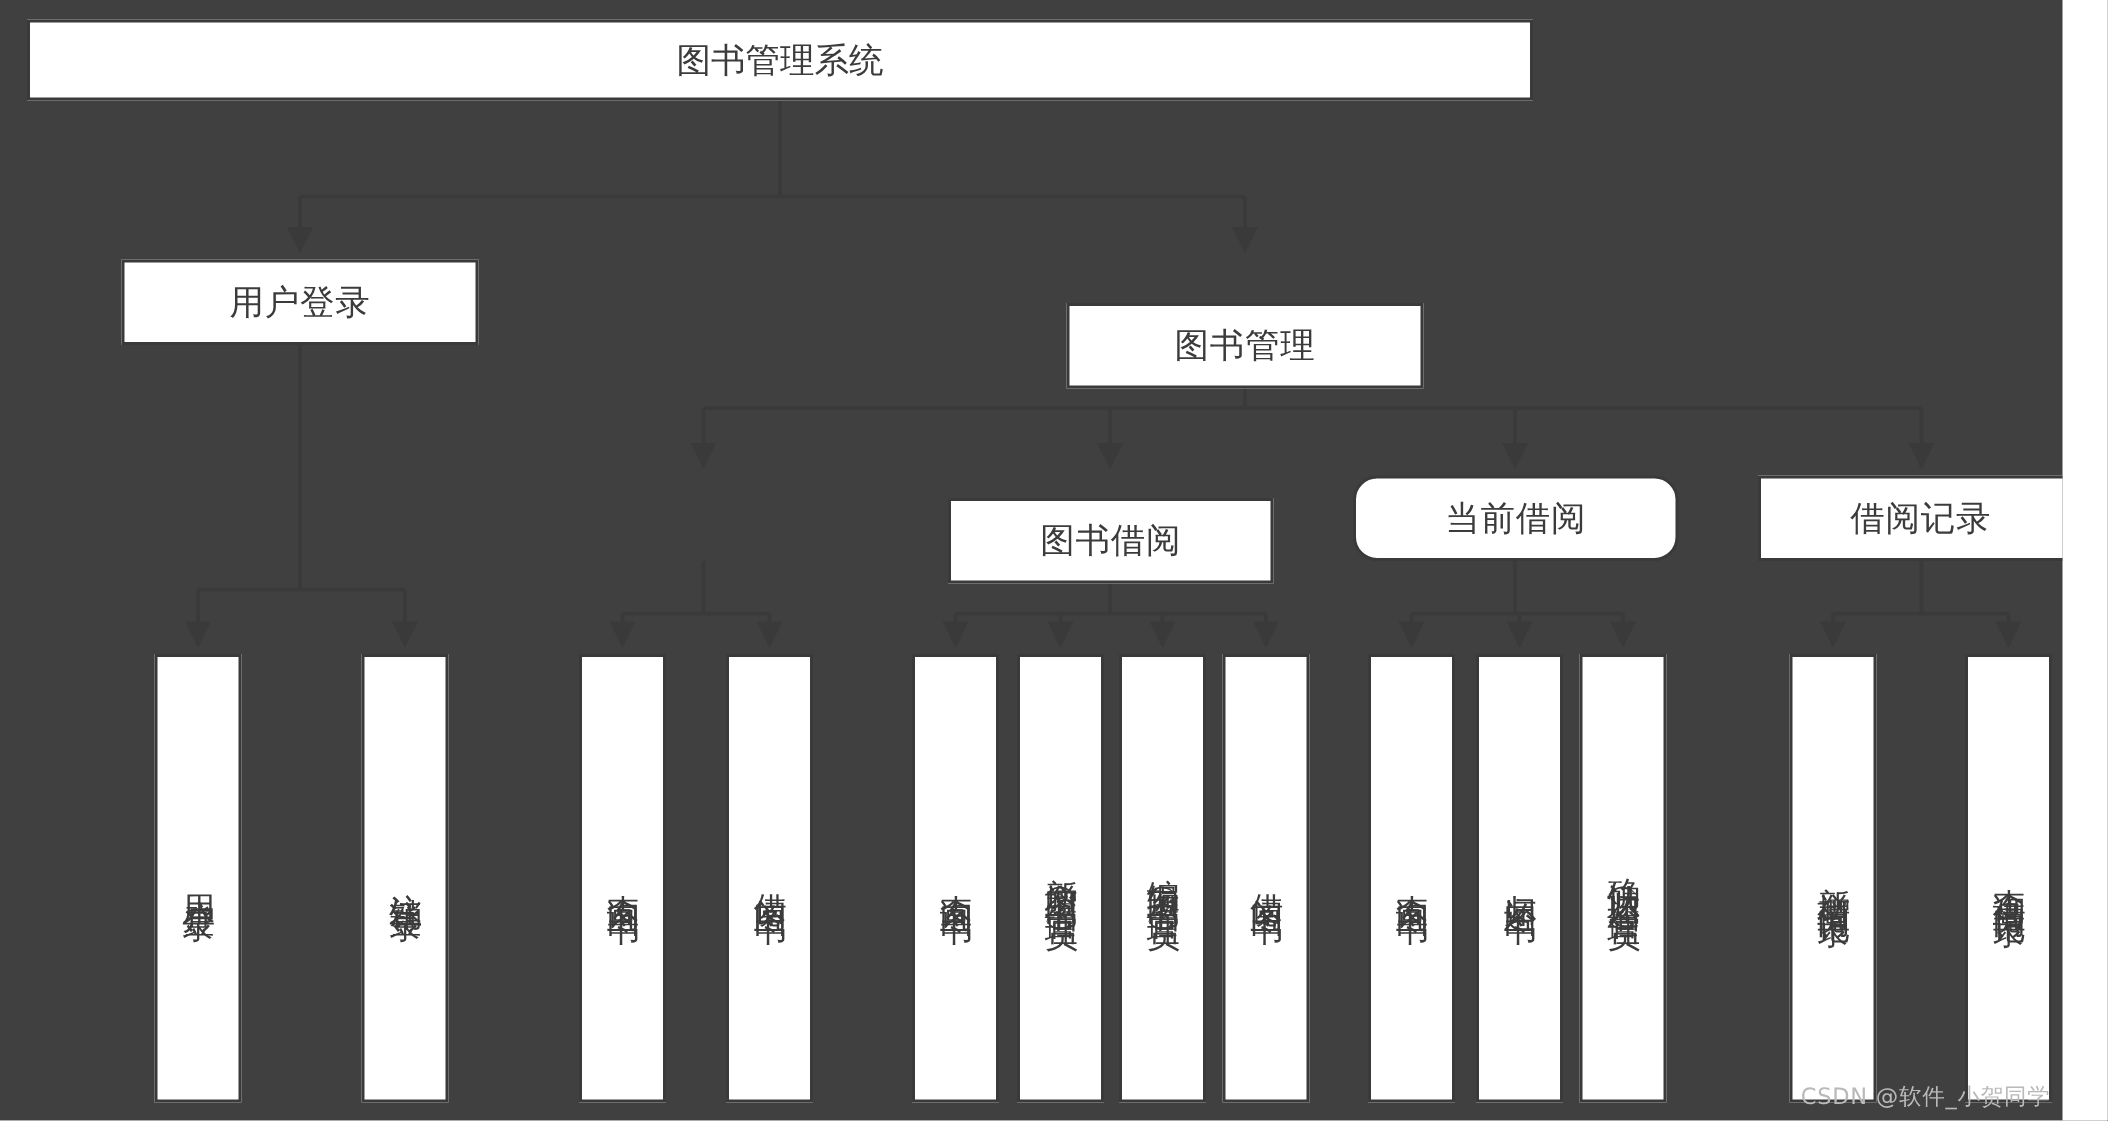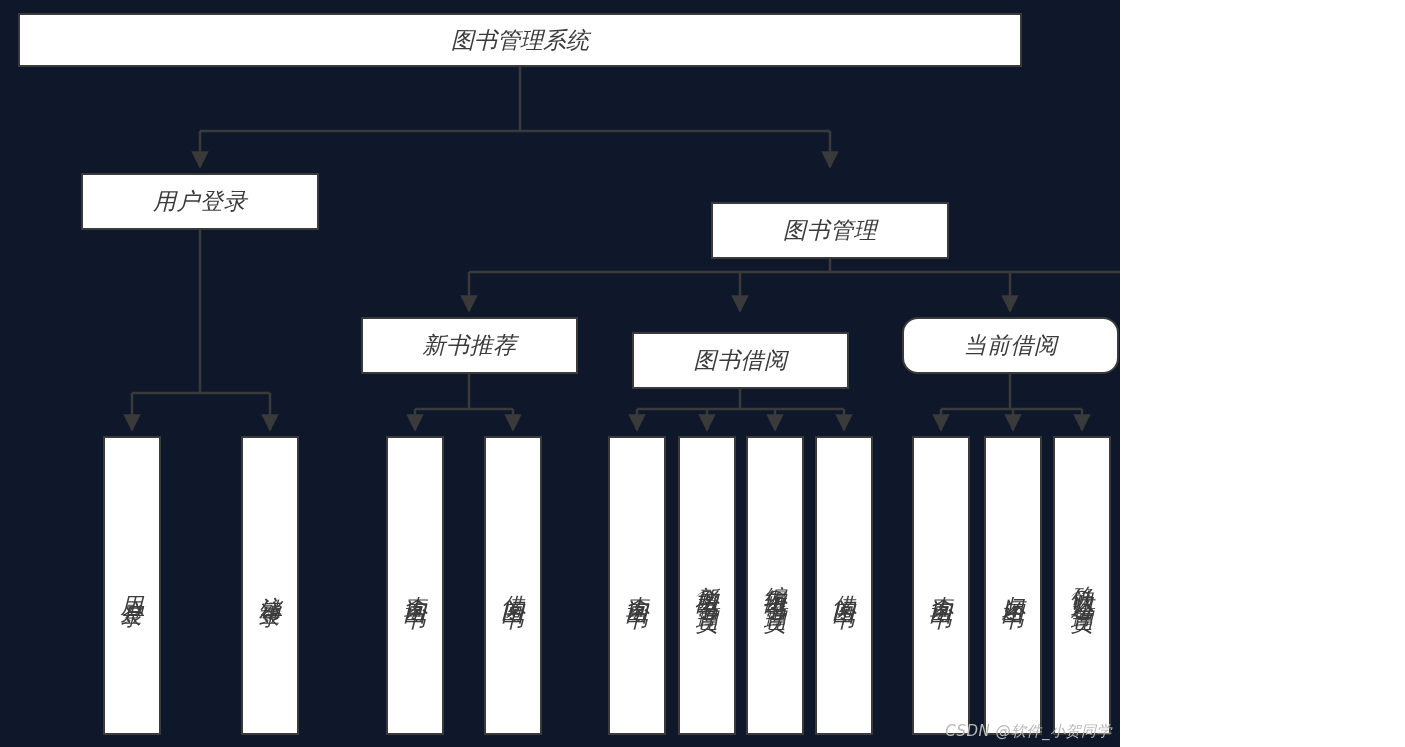--- a/index.html
+++ b/index.html
@@ -5,25 +5,24 @@
   html, body {
     margin: 0;
     padding: 0;
     background: #ffffff;
   }
   body {
     font-family: "DejaVu Sans", "Liberation Sans", sans-serif;
   }
   #canvas {
     position: relative;
-    width: 1120px;
+    width: 1375px;
     height: 747px;
-    background: #0f172a;
+    background: #404040;
     overflow: hidden;
-    font-style: italic;
   }
   svg.wires {
     position: absolute;
     left: 0;
     top: 0;
     width: 1405px;
     height: 747px;
     pointer-events: none;
   }
   .node {
@@ -140,29 +139,29 @@
     <span class="h-label">图书管理系统</span>
   </div>
 
   <div class="node h-node" style="left:81px; top:173px; width:238px; height:57px;">
     <span class="h-label">用户登录</span>
   </div>
   <div class="node h-node" style="left:711px; top:190px; width:238px; height:57px;margin-top:12px;">
     <span class="h-label">图书管理</span>
   </div>
 
-  <div class="node h-node" style="left:361px; top:317px; width:217px; height:57px;">
-    <span class="h-label">新书推荐</span>
-  </div>
   <div class="node h-node" style="left:632px; top:332px; width:217px; height:57px;">
     <span class="h-label">图书借阅</span>
   </div>
   <div class="node h-node" style="left:902px; top:317px; width:217px; height:57px;border-radius:16px;">
     <span class="h-label">当前借阅</span>
   </div>
+  <div class="node h-node" style="left:1172px; top:317px; width:217px; height:57px;">
+    <span class="h-label">借阅记录</span>
+  </div>
 
   <div class="node v-node" style="left:103px; top:436px; width:58px; height:299px;">
     <span class="v-label">用户登录</span>
   </div>
   <div class="node v-node" style="left:241px; top:436px; width:58px; height:299px;">
     <span class="v-label">注销登录</span>
   </div>
   <div class="node v-node" style="left:386px; top:436px; width:58px; height:299px;">
     <span class="v-label">查询图书</span>
   </div>

